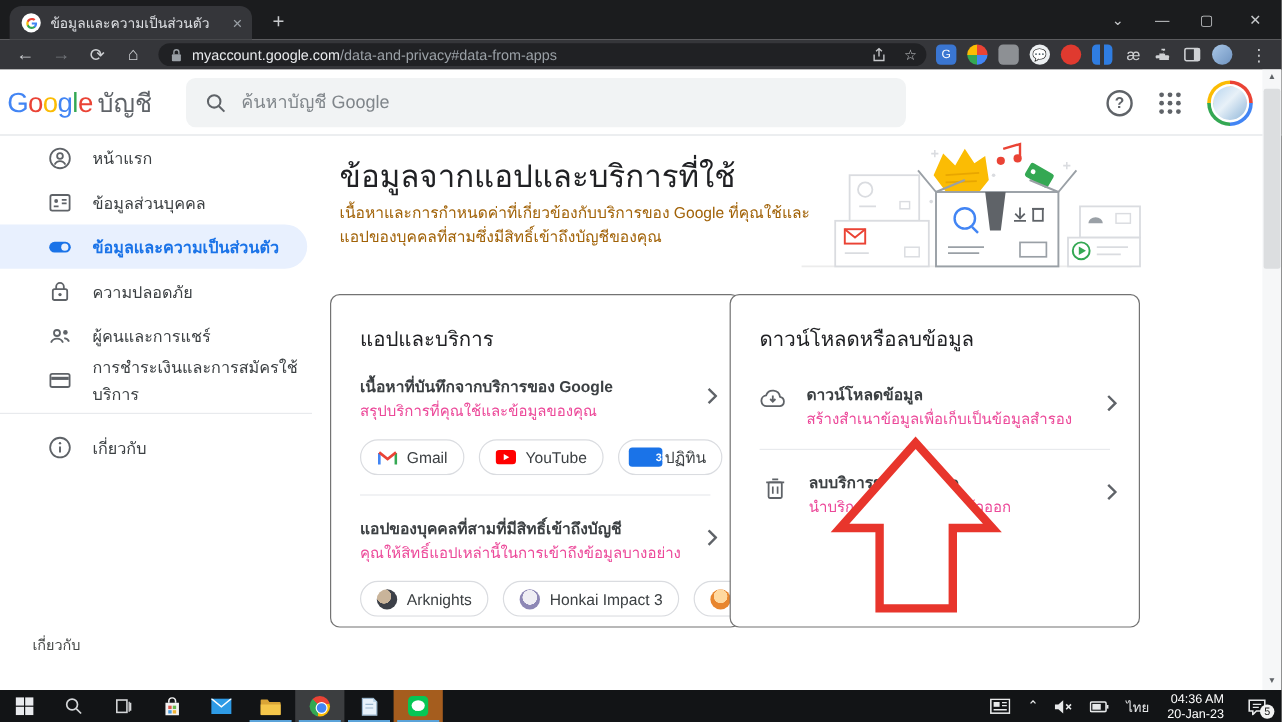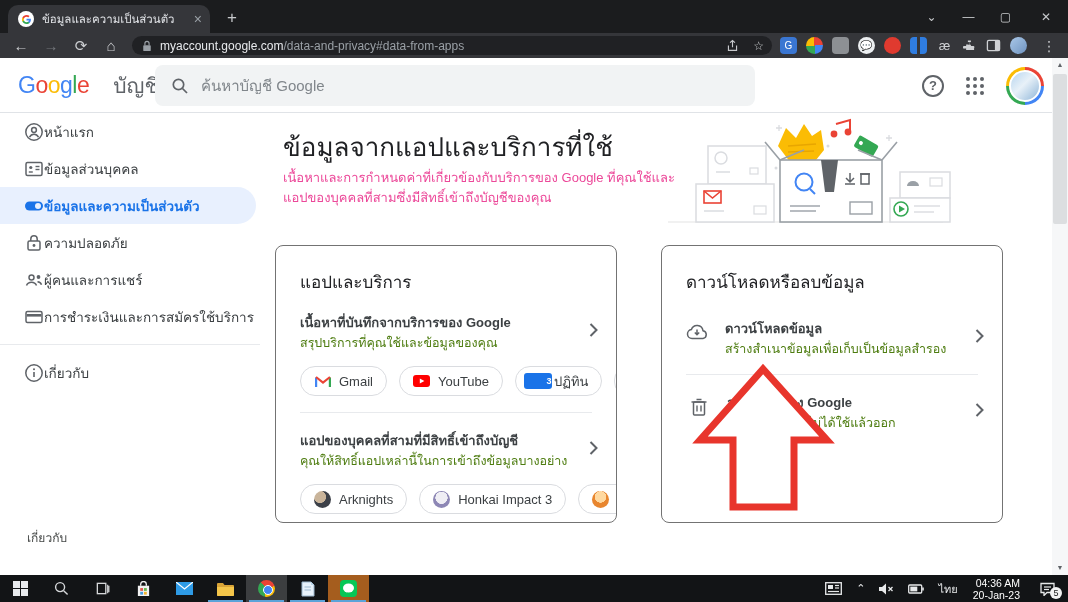--- a/index.html
+++ b/index.html
@@ -34,21 +34,21 @@
   .url .path { color:#9aa0a6; }
   .omni-actions { display:flex; align-items:center; gap:14px; color:#c7c9cc; font-size:12px; }
   .ext-row { display:flex; align-items:center; margin-left:8px; gap:9px; }
   .ext-icon { width:17px; height:17px; border-radius:4px; display:flex; align-items:center; justify-content:center;
               font-size:10px; color:#fff; flex:none; }
   .menu-dots { color:#c7c9cc; font-size:14px; margin-left:6px; letter-spacing:0; }
 
   
   .ghead { position:absolute; left:0; top:58px; width:1068px; height:55px; background:#fff;
            border-bottom:1px solid #e0e3e7; display:flex; align-items:center; }
-  .glogo { margin-left:18px; font-size:23px; letter-spacing:-0.5px; display:flex; align-items:baseline; gap:24px; }
+  .glogo { margin-left:6px; font-size:23px; letter-spacing:-0.5px; display:flex; align-items:baseline; gap:4px; }
   .glogo .product { color:#5f6368; font-size:21px; letter-spacing:0; }
   .gsearch { position:absolute; left:155px; top:7px; width:600px; height:41px; background:#f1f3f4;
              border-radius:8px; display:flex; align-items:center; padding:0 16px; gap:12px; }
   .gsearch svg { flex:none; }
   .gsearch input { border:none; outline:none; background:transparent; font-size:15px; color:#3c4043; width:100%;
                    font-family:"Liberation Sans", sans-serif; }
   .gsearch input::placeholder { color:#80868b; }
   .ghead-actions { position:absolute; right:24px; top:0; height:55px; display:flex; align-items:center; gap:22px; }
   .help-icon { width:22px; height:22px; border:2px solid #5f6368; border-radius:50%; color:#5f6368;
                font-size:13px; font-weight:bold; display:flex; align-items:center; justify-content:center; }
@@ -61,40 +61,40 @@
 
   
   .pscroll { position:absolute; right:0; top:58px; bottom:27px; width:16px; background:#f6f7f8; }
   .pscroll .arr { position:absolute; left:0; width:16px; height:14px; color:#606468; font-size:7px; text-align:center; line-height:14px; }
   .pscroll .arr.up { top:0; }
   .pscroll .arr.down { bottom:0; }
   .pscroll .thumb { position:absolute; left:1px; top:16px; width:14px; height:150px; background:#dcdee0; border-radius:2px; }
 
   
   .sidebar { position:absolute; left:0; top:113px; width:260px; }
-  .side-item { height:37px; display:flex; align-items:center; padding-left:24px; 
+  .side-item { height:37px; display:flex; align-items:center; padding-left:40px; gap:17px;
                font-size:13.5px; color:#3c4043; cursor:pointer; }
   .side-item svg { flex:none; }
   .side-item.active { background:#e8f0fe; color:#1a73e8; border-radius:0 24px 24px 0; width:256px; font-weight:bold; }
   .side-divider { border-top:1px solid #e8eaed; margin:9px 0; }
 
   
   .main-title { position:absolute; left:283px; top:126px; font-size:26px; font-weight:400; color:#202124; }
-  .main-sub { position:absolute; left:283px; top:168px; width:392px; font-size:13px; line-height:1.55; color:#ec4899; }
+  .main-sub { position:absolute; left:283px; top:168px; width:392px; font-size:13px; line-height:1.55; color:#a16207; }
   .illus { position:absolute; left:658px; top:116px; }
 
   .card { position:absolute; top:245px; width:342px; height:278px; background:#fff;
           border:1px solid #737373; border-radius:8px; overflow:hidden; }
   .card.apps { left:275px; }
-  .card.download { left:661px; }
+  .card.download { left:608px; }
   .card-title { padding:22px 24px 0 24px; font-size:17px; color:#202124; }
   .row { display:flex; align-items:flex-start; padding:18px 18px 0 24px; cursor:pointer; }
   .row-text { flex:1; }
   .row-title { font-size:13px; font-weight:bold; color:#3c4043; line-height:1.5; }
-  .row-sub { font-size:12.5px; color:#4d7c0f; margin-top:2px; line-height:1.4; }
+  .row-sub { font-size:12.5px; color:#ec4899; margin-top:2px; line-height:1.4; }
   .row-chevron { flex:none; margin-top:10px; margin-left:10px; }
   .row-icon { flex:none; width:22px; margin-right:17px; margin-top:4px; }
   .chips { display:flex; gap:12px; padding:14px 0 0 24px; overflow:hidden; white-space:nowrap; }
   .chip { display:inline-flex; align-items:center; gap:8px; height:30px; padding:0 13px;
           border:1px solid #dadce0; border-radius:16px; font-size:13px; color:#3c4043; background:#fff; flex:none; cursor:pointer; }
   .chip .cicon { width:17px; height:17px; flex:none; display:flex; align-items:center; justify-content:center; }
   .chip.clipped { width:96px; overflow:hidden; }
   .card-divider { border-top:1px solid #e8eaed; margin:16px 24px 0 24px; }
   .cal-icon { width:16px; height:16px; background:#1a73e8; border-radius:3px; color:#fff; font-size:9px;
               font-weight:bold; display:flex; align-items:center; justify-content:center;padding-left:28px; }

